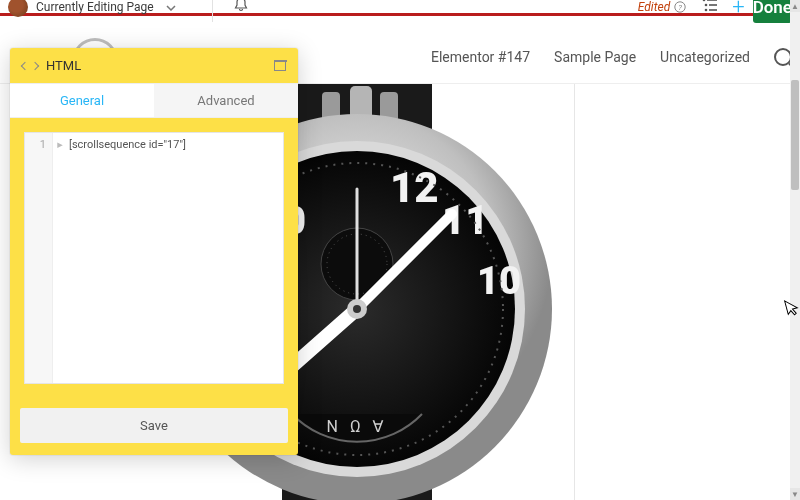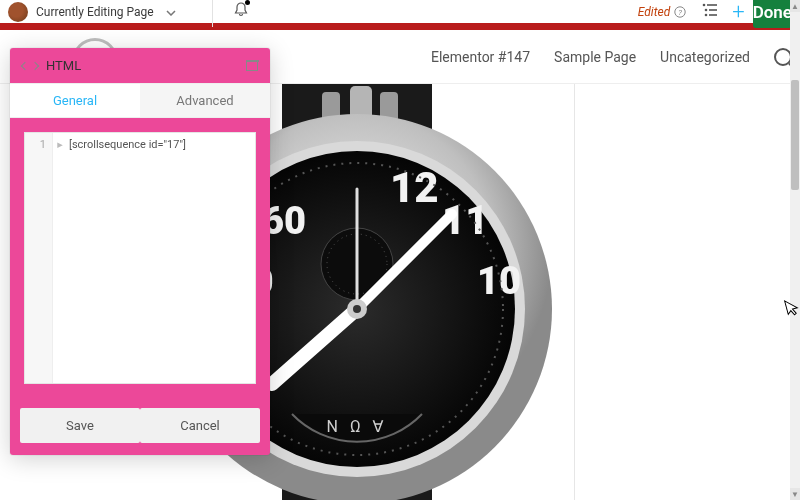--- a/index.html
+++ b/index.html
@@ -1,21 +1,21 @@
 <!DOCTYPE html>
 <html><head>
 <meta charset="utf-8">
 <style>
   * { box-sizing: border-box; margin: 0; padding: 0; font-family: -apple-system, BlinkMacSystemFont, "Segoe UI", Roboto, sans-serif; }
   html, body { width: 800px; height: 500px; overflow: hidden; background: #fff; }
 
   
   .admin-bar {
-    position: absolute; top: 0; left: 0; right: 0; height: 30px;
-    background: #fff; border-bottom: 7px solid #b91c1c;
+    position: absolute; top: 0; left: 0; right: 0; height: 16px;
+    background: #fff; border-bottom: 3px solid #b91c1c;
     display: flex; align-items: center; padding: 0 8px;
     font-size: 12px; color: #3a3a3a;
   }
   .admin-bar .avatar {
     width: 20px; height: 20px; border-radius: 50%;
     background: radial-gradient(circle at 40% 40%, #a0522d 40%, #6b3a1a 100%);
     margin-right: 8px;
   }
   .admin-bar .chev {
     margin-left: 4px; color:#777; cursor:pointer;
@@ -68,22 +68,22 @@
     overflow:hidden;
   }
   .watch-hero{
     width:100%; height:100%;
     display:flex; align-items:flex-start; justify-content:center;
   }
   .watch-hero svg{ width:440px; height:440px; }
 
   
   .editor-panel{
-    position:absolute; top:48px; left:10px; width:260px;
-    background:#ec4899;
+    position:absolute; top:48px; left:10px; width:288px;
+    background:#fde047;
     border-radius:3px;
     box-shadow:0 4px 24px rgba(0,0,0,0.18), 0 0 0 1px rgba(0,0,0,0.04);
     z-index:20;
     font-size:13px; color:#444;
   }
   .editor-header{
     display:flex; align-items:center; padding:10px 12px;
     border-bottom:1px solid #eee;
   }
   .editor-header .code-ico{
@@ -118,21 +118,21 @@
     border:1px solid #e5e5e5; width:100%; height:252px;
     background:#fff; display:flex; font-family:Menlo,Consolas,monospace;
     font-size:11px; overflow:hidden;
   }
   .gutter{ width:28px; background:#f7f7f7; border-right:1px solid #eee;
     color:#aaa; text-align:right; padding:4px 6px 0 0; line-height:16px;}
   .fold{ width:14px; text-align:center; color:#bbb; padding-top:4px; line-height:16px;}
   .code-text{ flex:1; padding:4px 6px 0 2px; color:#555; white-space:pre; line-height:16px;}
 
   .editor-footer{
-    display:flex; gap:0; padding:10px 10px 12px 10px;
+    display:flex; gap:0; padding:10px 10px 12px 10px;flex-direction:column;
   }
   .editor-footer button{
     flex:1; background:#f1f1f1; border:none; padding:10px 0;
     font-size:13px; color:#555; cursor:pointer; border-radius:2px;
   }
 
   
   .vscroll{
     position:absolute; top:0; right:0; width:10px; height:500px;
     background:#f0f0f0;
@@ -272,21 +272,20 @@
   </div>
   <div class="editor-body">
     <div class="code-editor">
       <div class="gutter"><span>1</span></div>
       <div class="fold"><span>▸</span></div>
       <div class="code-text">[scrollsequence id="17"]</div>
     </div>
   </div>
   <div class="editor-footer">
     <button>Save</button>
-    <button>Cancel</button>
   </div>
 </div>
 
 <div class="vscroll">
   <div class="up">▲</div>
   <div class="thumb"></div>
   <div class="down">▼</div>
 </div>
 
 <div class="cursor">

